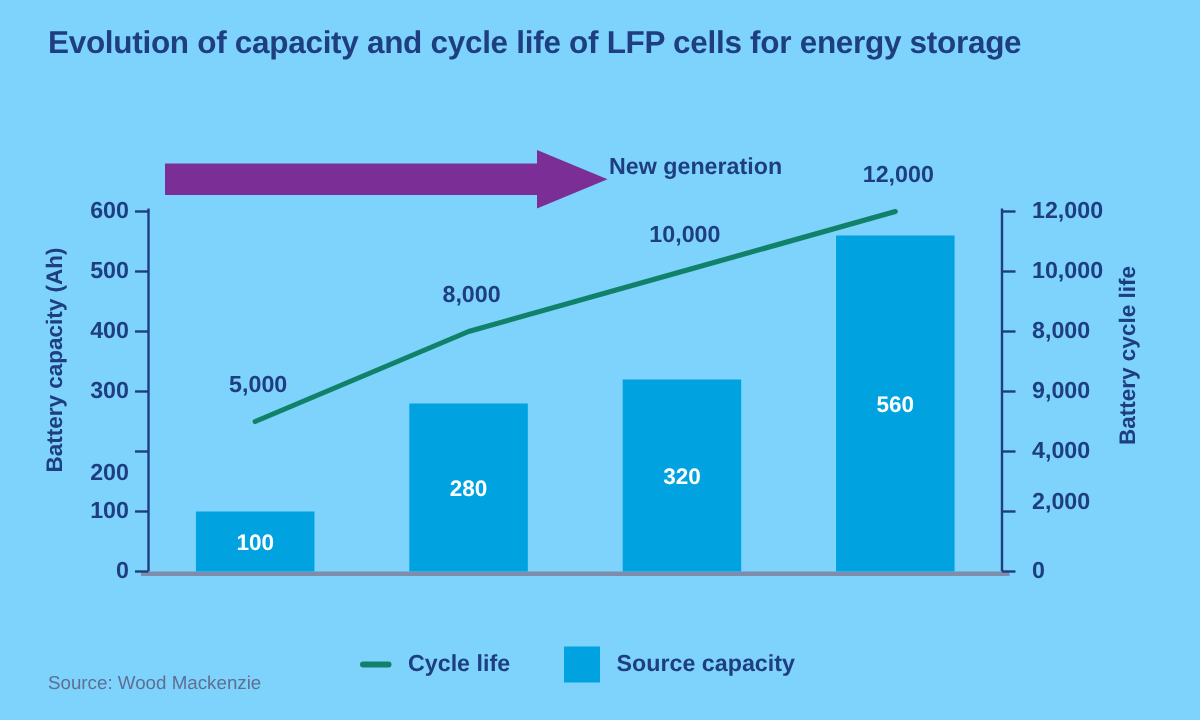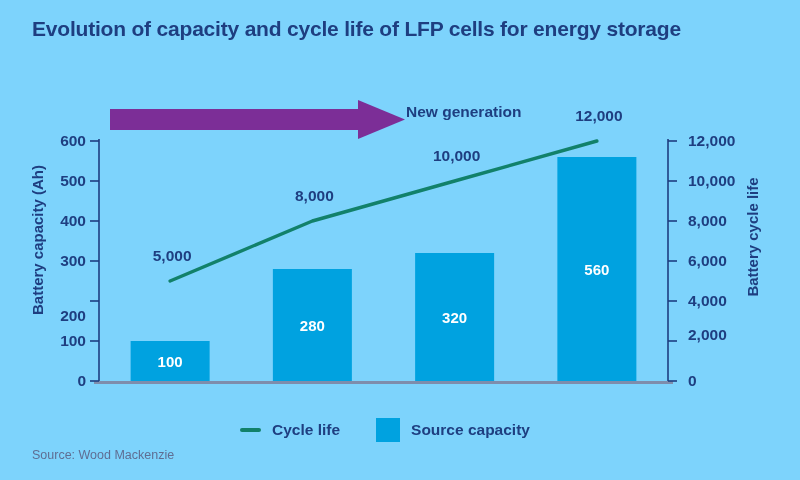--- a/index.html
+++ b/index.html
@@ -22,21 +22,21 @@
   }
   .axis-title.left{left:37px;top:240px;}
   .axis-title.right{left:752px;top:237px;}
   .tick-label{
     position:absolute;font-size:15.5px;font-weight:bold;line-height:20px;
   }
   .tick-label.left{left:30px;width:56px;text-align:right;}
   .tick-label.right{left:688px;width:72px;text-align:left;}
   #chart-svg{position:absolute;left:0;top:0;}
   .legend{
-    position:absolute;left:240px;top:416px;height:28px;
+    position:absolute;left:240px;top:429px;height:28px;
     display:flex;align-items:center;justify-content:center;
   }
   .legend-item{display:flex;align-items:center;}
   .legend-line-swatch{width:21px;height:4px;border-radius:2px;margin-right:11px;}
   .legend-square-swatch{width:24px;height:24px;margin-right:11px;}
   .legend-label{font-size:15.5px;font-weight:bold;white-space:nowrap;}
   .legend-gap{width:36px;}
   .source-note{
     position:absolute;left:32px;top:448px;font-size:12.5px;
   }
@@ -94,21 +94,21 @@
       <div class="tick-label left" style="top: 371px; color: rgb(30, 62, 128);">0</div>
       <div class="tick-label left" style="top: 331px; color: rgb(30, 62, 128);">100</div>
       <div class="tick-label left" style="top: 291px; color: rgb(30, 62, 128); margin-top: 15px;">200</div>
       <div class="tick-label left" style="top: 251px; color: rgb(30, 62, 128);">300</div>
       <div class="tick-label left" style="top: 211px; color: rgb(30, 62, 128);">400</div>
       <div class="tick-label left" style="top: 171px; color: rgb(30, 62, 128);">500</div>
       <div class="tick-label left" style="top: 131px; color: rgb(30, 62, 128);">600</div>
       <div class="tick-label right" style="top: 371px; color: rgb(30, 62, 128);">0</div>
       <div class="tick-label right" style="top: 325px; color: rgb(30, 62, 128);">2,000</div>
       <div class="tick-label right" style="top: 291px; color: rgb(30, 62, 128);">4,000</div>
-      <div class="tick-label right" style="top: 251px; color: rgb(30, 62, 128);">6,000</div>
+      <div class="tick-label right" style="top: 251px; color: rgb(30, 62, 128);">9,000</div>
       <div class="tick-label right" style="top: 211px; color: rgb(30, 62, 128);">8,000</div>
       <div class="tick-label right" style="top: 171px; color: rgb(30, 62, 128);">10,000</div>
       <div class="tick-label right" style="top: 131px; color: rgb(30, 62, 128);">12,000</div>
     </div>
 
   <div class="legend">
     <div class="legend-item">
       <span class="legend-line-swatch" style="background: rgb(18, 129, 106);"></span>
       <span class="legend-label" style="color: rgb(30, 62, 128);">Cycle life</span>
     </div>

